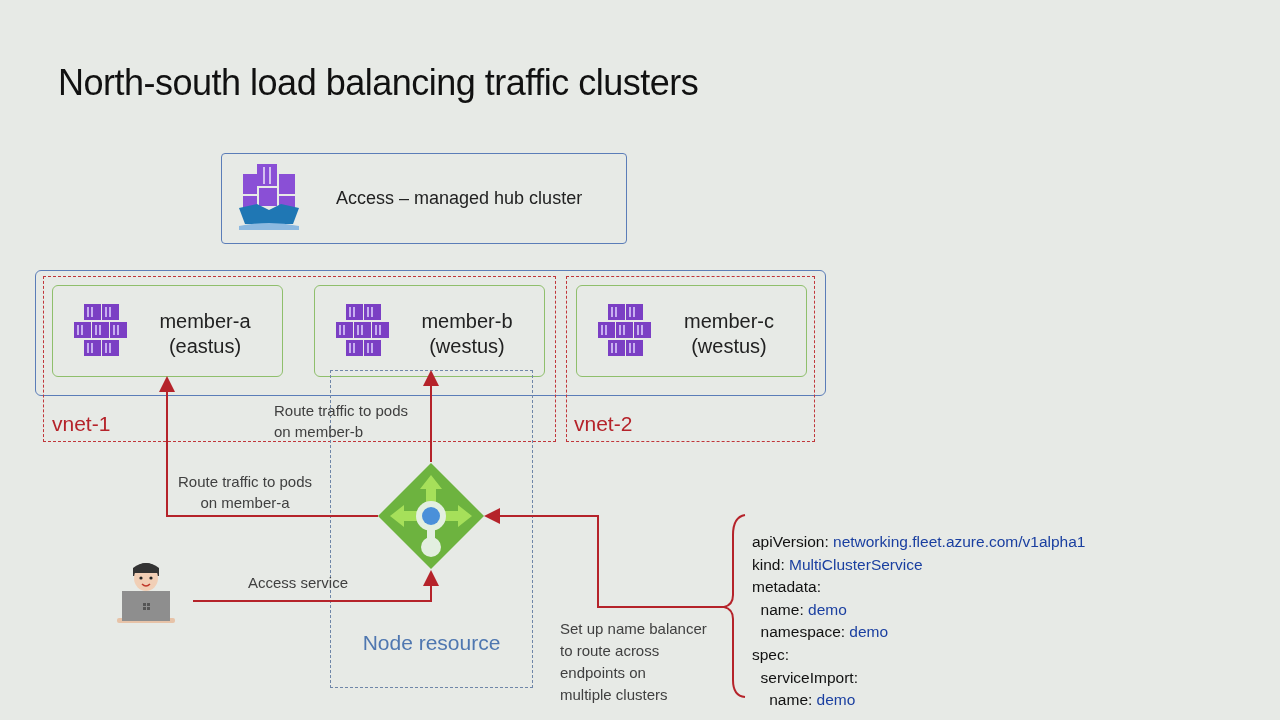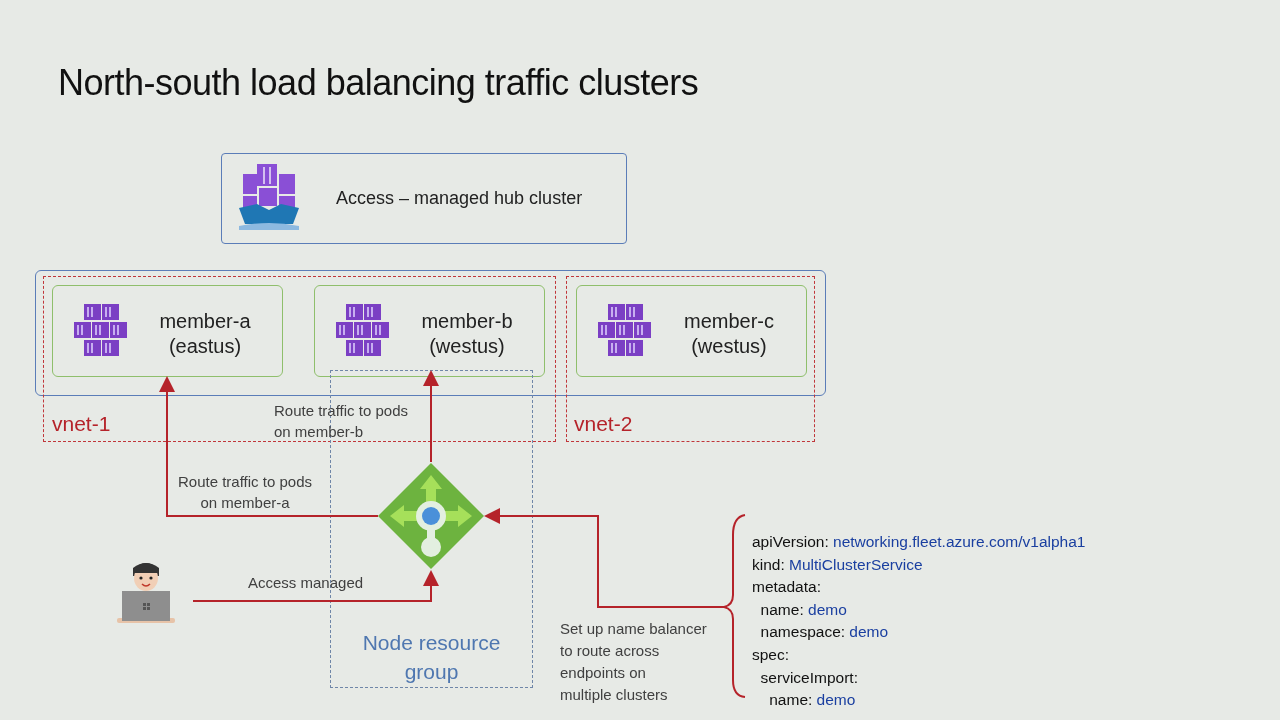--- a/index.html
+++ b/index.html
@@ -58,21 +58,20 @@
 <div id="vnet1-label" class="abs vnet-label">vnet-1</div>
 <div id="vnet2-label" class="abs vnet-label">vnet-2</div>
 
 <div id="member-a" class="abs member"></div>
 <div id="member-b" class="abs member"></div>
 <div id="member-c" class="abs member"></div>
 
 <div id="nrg-box" class="abs"></div>
 <div id="nrg-label" class="abs">
   <div>Node resource</div>
-  <div>group</div>
 </div>
 
 <svg class="abs" style="left:70px;top:302px" width="70" height="60">
     <g class="k8s">
       <rect x="14" y="2" width="17" height="16" fill="#7b3fc4"></rect>
       <rect x="17" y="5" width="2" height="10" fill="#c7aef0"></rect>
       <rect x="21" y="5" width="2" height="10" fill="#c7aef0"></rect>
       <rect x="32" y="2" width="17" height="16" fill="#7b3fc4"></rect>
       <rect x="35" y="5" width="2" height="10" fill="#c7aef0"></rect>
       <rect x="39" y="5" width="2" height="10" fill="#c7aef0"></rect>
@@ -197,21 +196,21 @@
 </svg>
 
 <div id="route-b" class="abs red-text">
   <div>Route traffic to pods</div>
   <div>on member-b</div>
 </div>
 <div id="route-a" class="abs red-text">
   <div>Route traffic to pods</div>
   <div>on member-a</div>
 </div>
-<div id="access" class="abs red-text">Access managed</div>
+<div id="access" class="abs red-text">Access service</div>
 <div id="setup" class="abs red-text">
   <div>Set up name balancer</div>
   <div>to route across</div>
   <div>endpoints on</div>
   <div>multiple clusters</div>
 </div>
 
 <div id="yaml" class="abs"><div><span>apiVersion:</span><span class="yv"> networking.fleet.azure.com/v1alpha1</span></div><div><span>kind:</span><span class="yv"> MultiClusterService</span></div><div><span>metadata:</span><span class="yv"></span></div><div><span>  name:</span><span class="yv"> demo</span></div><div><span>  namespace:</span><span class="yv"> demo</span></div><div><span>spec:</span><span class="yv"></span></div><div><span>  serviceImport:</span><span class="yv"></span></div><div><span>    name:</span><span class="yv"> demo</span></div></div>
 
 </body></html>

